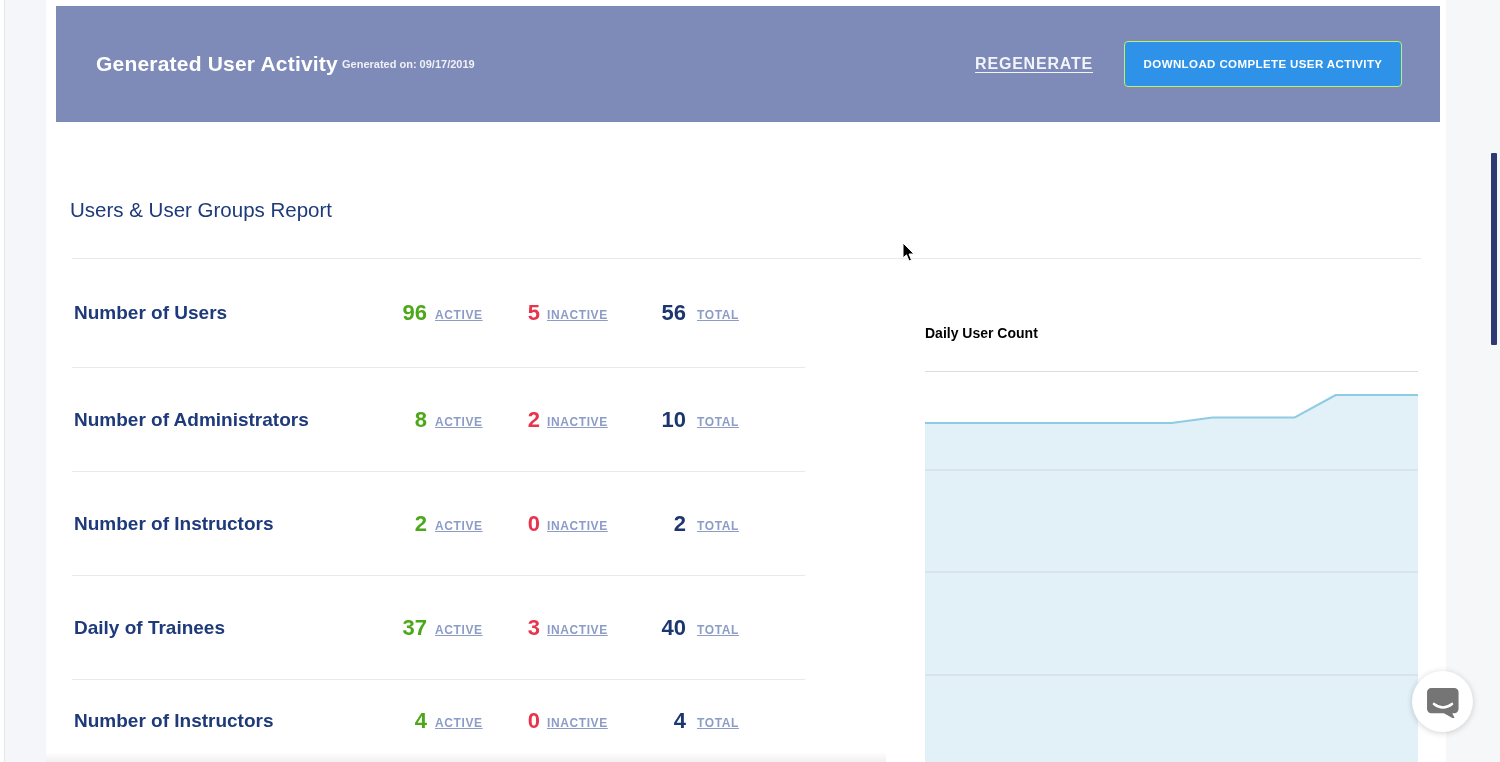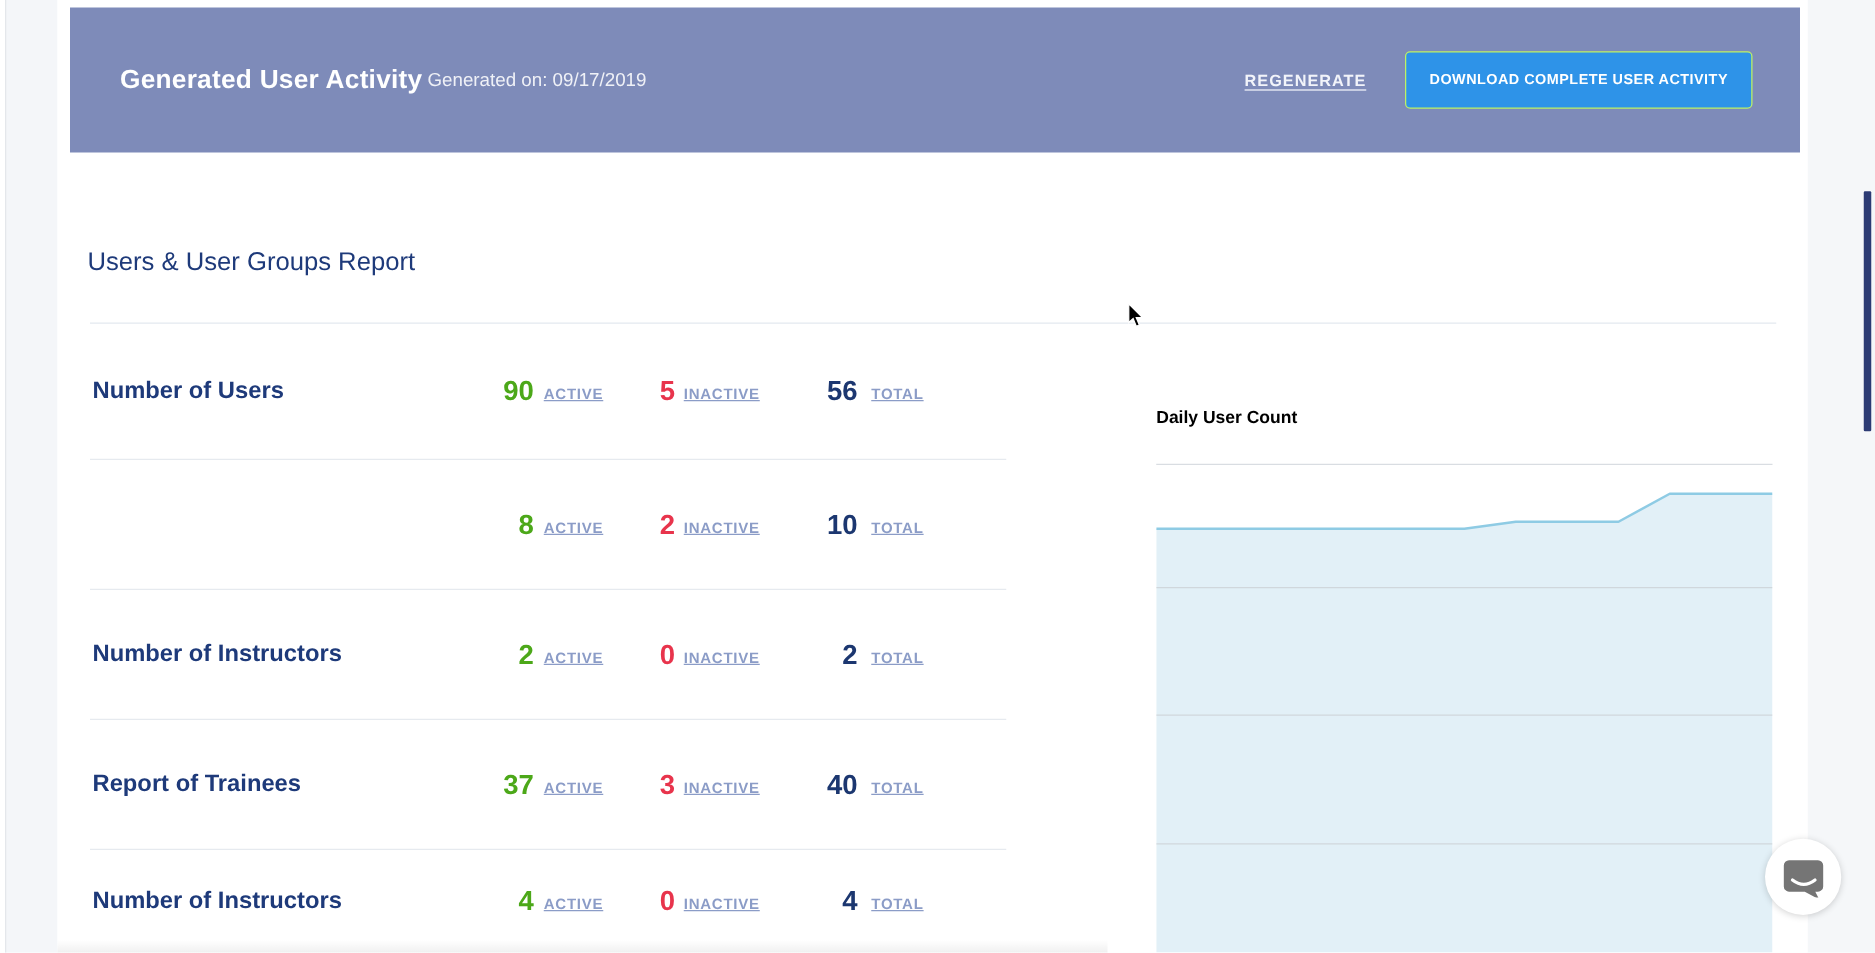--- a/index.html
+++ b/index.html
@@ -26,25 +26,25 @@
   .header-band {
     position: absolute; left: 56px; top: 6px; width: 1384px; height: 116px;
     background: #7e8bb9;
   }
   .header-title {
     position: absolute; left: 40px; top: 50%; transform: translateY(-50%);
     color: #ffffff; font-size: 21px; font-weight: 700; letter-spacing: 0.2px;
   }
   .header-generated {
     position: absolute; left: 286px; top: 50%; transform: translateY(-50%);
-    color: rgba(255,255,255,0.88); font-size: 15px; font-weight: 400;
+    color: rgba(255,255,255,0.88); font-size: 11px; font-weight: 700;
   }
   .regenerate-link {
     position: absolute; right: 347px; top: 50%; transform: translateY(-50%);
-    color: #f2f4fa; font-size: 13px; font-weight: 700; letter-spacing: 0.8px;
+    color: #f2f4fa; font-size: 16px; font-weight: 700; letter-spacing: 0.8px;
     text-decoration: underline; text-underline-offset: 3px; cursor: pointer;
   }
   .download-btn {
     position: absolute; right: 38px; top: 35px; width: 278px; height: 46px;
     background: #2e93e8; border: 1px solid #bef264; border-radius: 4px;
     color: #ffffff; font-size: 11.5px; font-weight: 700; letter-spacing: 0.4px;
     font-family: inherit; cursor: pointer;
   }
   
   .section-title {
@@ -115,49 +115,50 @@
   <div class="header-generated">Generated on: 09/17/2019</div>
   <a class="regenerate-link">REGENERATE</a>
   <button class="download-btn">DOWNLOAD COMPLETE USER ACTIVITY</button>
 </div>
 
 <div class="section-title">Users &amp; User Groups Report</div>
 <div class="full-divider"></div>
 
 <div class="report-row bordered" style="top:258px;height:110px;">
   <div class="row-label">Number of Users</div>
-  <div class="stat-num active">90</div>
+  <div class="stat-num active">96</div>
   <div class="stat-label lab-active">ACTIVE</div>
   <div class="stat-num inactive">5</div>
   <div class="stat-label lab-inactive">INACTIVE</div>
   <div class="stat-num total">56</div>
   <div class="stat-label lab-total">TOTAL</div>
 </div>
 
 <div class="report-row bordered" style="top:368px;height:104px;">
+  <div class="row-label">Number of Administrators</div>
   <div class="stat-num active">8</div>
   <div class="stat-label lab-active">ACTIVE</div>
   <div class="stat-num inactive">2</div>
   <div class="stat-label lab-inactive">INACTIVE</div>
   <div class="stat-num total">10</div>
   <div class="stat-label lab-total">TOTAL</div>
 </div>
 
 <div class="report-row bordered" style="top:472px;height:104px;">
   <div class="row-label">Number of Instructors</div>
   <div class="stat-num active">2</div>
   <div class="stat-label lab-active">ACTIVE</div>
   <div class="stat-num inactive">0</div>
   <div class="stat-label lab-inactive">INACTIVE</div>
   <div class="stat-num total">2</div>
   <div class="stat-label lab-total">TOTAL</div>
 </div>
 
 <div class="report-row bordered" style="top:576px;height:104px;">
-  <div class="row-label">Report of Trainees</div>
+  <div class="row-label">Daily of Trainees</div>
   <div class="stat-num active">37</div>
   <div class="stat-label lab-active">ACTIVE</div>
   <div class="stat-num inactive">3</div>
   <div class="stat-label lab-inactive">INACTIVE</div>
   <div class="stat-num total">40</div>
   <div class="stat-label lab-total">TOTAL</div>
 </div>
 
 <div class="report-row" style="top:680px;height:82px;">
   <div class="row-label">Number of Instructors</div>

